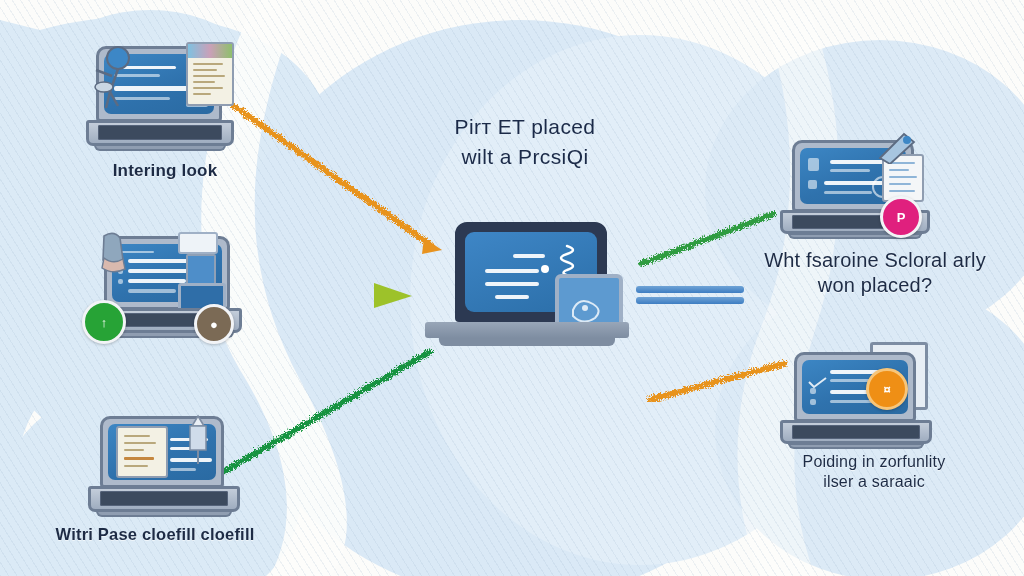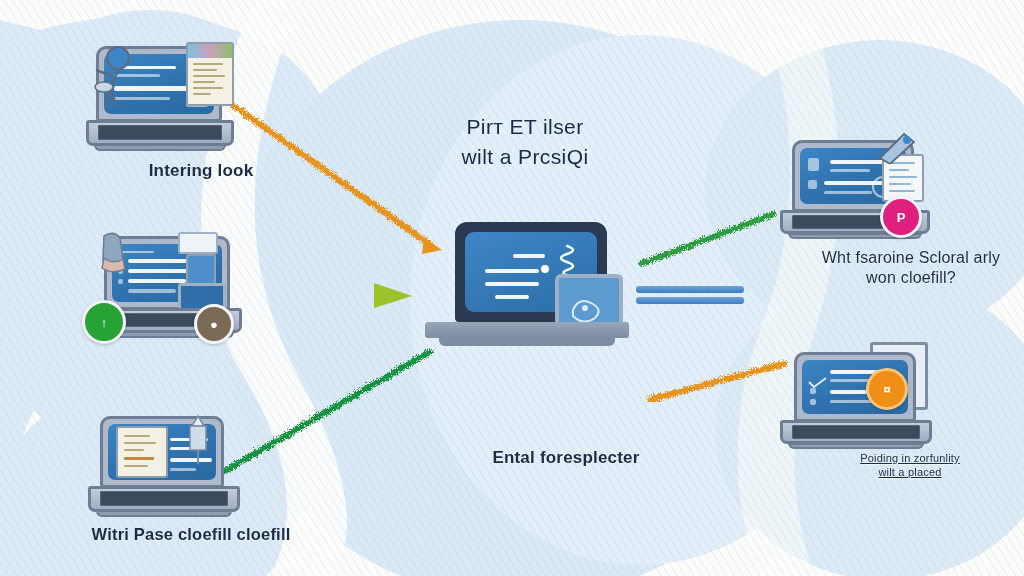--- a/index.html
+++ b/index.html
@@ -19,21 +19,20 @@
       rgba(255,255,255,0) 1px, rgba(255,255,255,0) 7px);
     pointer-events:none;
   }
 
   
   .label{
     position:absolute;color:#1d2b45;
     text-align:center;line-height:1.25;
     font-weight:600;letter-spacing:.2px;
     text-shadow:0 1px 0 rgba(255,255,255,.55);
-    margin-left:36px;
   }
   .label.small{font-size:15.5px;font-weight:500;}
   .center-title{
     position:absolute;text-align:center;color:#1b2a48;
     font-size:21px;line-height:1.42;font-weight:500;letter-spacing:.4px;
   }
 
   
   .laptop{position:absolute;}
   .lp-lid{
@@ -270,24 +269,23 @@
       <svg width="52" height="48" style="position:absolute;left:0;top:0;">
         <path d="M 14 32 q 6 -14 20 -6 q 10 6 2 14 q -12 8 -22 -2 Z" stroke="#dceaf6" stroke-width="2" fill="none"></path>
         <circle cx="26" cy="30" r="3" fill="#dceaf6"></circle>
       </svg>
     </div>
     <div class="lp-deck" style="left:0px;top:100px;width:204px;height:16px;"></div>
     <div style="position:absolute;left:14px;top:116px;width:176px;height:8px;background:#7e8da1;border-radius:0 0 6px 6px;"></div>
   </div>
 
   <div class="center-title" style="left:380px;top:112px;width:290px;">
-    <div>Pirт ET ilser</div>
+    <div>Pirт ET placed</div>
     <div>wilt a PrcsiQi</div>
   </div>
-  <div class="label" style="left:410px;top:447px;width:240px;font-size:17px;">Ental foresplecter</div>
 
   <div class="laptop" id="lp-tr" style="left:778px;top:132px;width:165px;height:108px;">
     <div class="lp-lid" style="left:14px;top:8px;width:122px;height:72px;"></div>
     <div class="lp-screen" style="left:22px;top:16px;width:106px;height:56px;">
       <div class="txtline" style="left:30px;top:12px;width:56px;height:4px;"></div>
       <div class="txtline dim" style="left:30px;top:21px;width:40px;height:3px;"></div>
       <div class="txtline" style="left:24px;top:33px;width:62px;height:4px;"></div>
       <div class="txtline dim" style="left:24px;top:43px;width:48px;height:3px;"></div>
       <div class="txtline dim" style="left:8px;top:10px;width:11px;height:13px;"></div>
       <div class="txtline dim" style="left:8px;top:32px;width:9px;height:9px;"></div>
@@ -302,23 +300,23 @@
     </div>
     <svg style="position:absolute;left:96px;top:-2px;" width="48" height="34">
       <path d="M 6 28 L 30 4 l 10 8 L 16 34 Z" fill="#a7c5e0" stroke="#5c6b82" stroke-width="1.8"></path>
       <circle cx="33" cy="10" r="4" fill="#3d87c6"></circle>
     </svg>
     <div class="lp-base" style="left:2px;top:78px;width:150px;height:24px;border-radius:3px 3px 7px 7px;"></div>
     <div class="lp-keys" style="left:14px;top:83px;width:126px;height:14px;"></div>
     <div class="lp-foot" style="left:10px;top:101px;width:134px;height:6px;"></div>
     <div class="badge" style="left:102px;top:64px;width:42px;height:42px;background:#e0207e;">P</div>
   </div>
-  <div class="label small" style="left:760px;top:248px;width:230px;font-size:16px;">
+  <div class="label small" style="left:760px;top:248px;width:230px;font-size:20px;">
     <div>Wht fsaroine Scloral arly</div>
-    <div>won cloefill?</div>
+    <div>won placed?</div>
   </div>
 
   <div class="laptop" id="lp-br" style="left:778px;top:342px;width:165px;height:108px;">
     <div style="position:absolute;left:92px;top:0px;width:52px;height:62px;background:#e7eef5;border:3px solid #7d8da3;border-radius:3px;"></div>
     <div class="lp-lid" style="left:16px;top:10px;width:122px;height:70px;"></div>
     <div class="lp-screen" style="left:24px;top:18px;width:106px;height:54px;">
       <div class="txtline" style="left:28px;top:10px;width:54px;height:4px;"></div>
       <div class="txtline dim" style="left:28px;top:19px;width:40px;height:3px;"></div>
       <div class="txtline" style="left:28px;top:30px;width:58px;height:4px;"></div>
       <div class="txtline dim" style="left:28px;top:40px;width:44px;height:3px;"></div>
@@ -326,18 +324,18 @@
       <div class="txtline dim" style="left:8px;top:39px;width:6px;height:6px;"></div>
       <svg style="position:absolute;left:4px;top:16px;" width="24" height="14">
         <path d="M 3 6 l 5 5 l 12 -9" stroke="rgba(255,255,255,.85)" stroke-width="2" fill="none"></path>
       </svg>
     </div>
     <div class="badge" style="left:88px;top:26px;width:42px;height:42px;background:#ef8f15;border-color:#f7c579;">¤</div>
     <div class="lp-base" style="left:2px;top:78px;width:152px;height:24px;border-radius:3px 3px 7px 7px;"></div>
     <div class="lp-keys" style="left:14px;top:83px;width:128px;height:14px;"></div>
     <div class="lp-foot" style="left:10px;top:101px;width:136px;height:6px;"></div>
   </div>
-  <div class="label small" style="left:758px;top:452px;width:232px;font-size:11px;text-decoration:underline;">
+  <div class="label small" style="left:758px;top:452px;width:232px;font-size:16px;">
     <div>Poiding in zorfunlity</div>
-    <div>wilt a placed</div>
+    <div>ilser a saraaic</div>
   </div>
 
 </div>
 
 </body></html>

